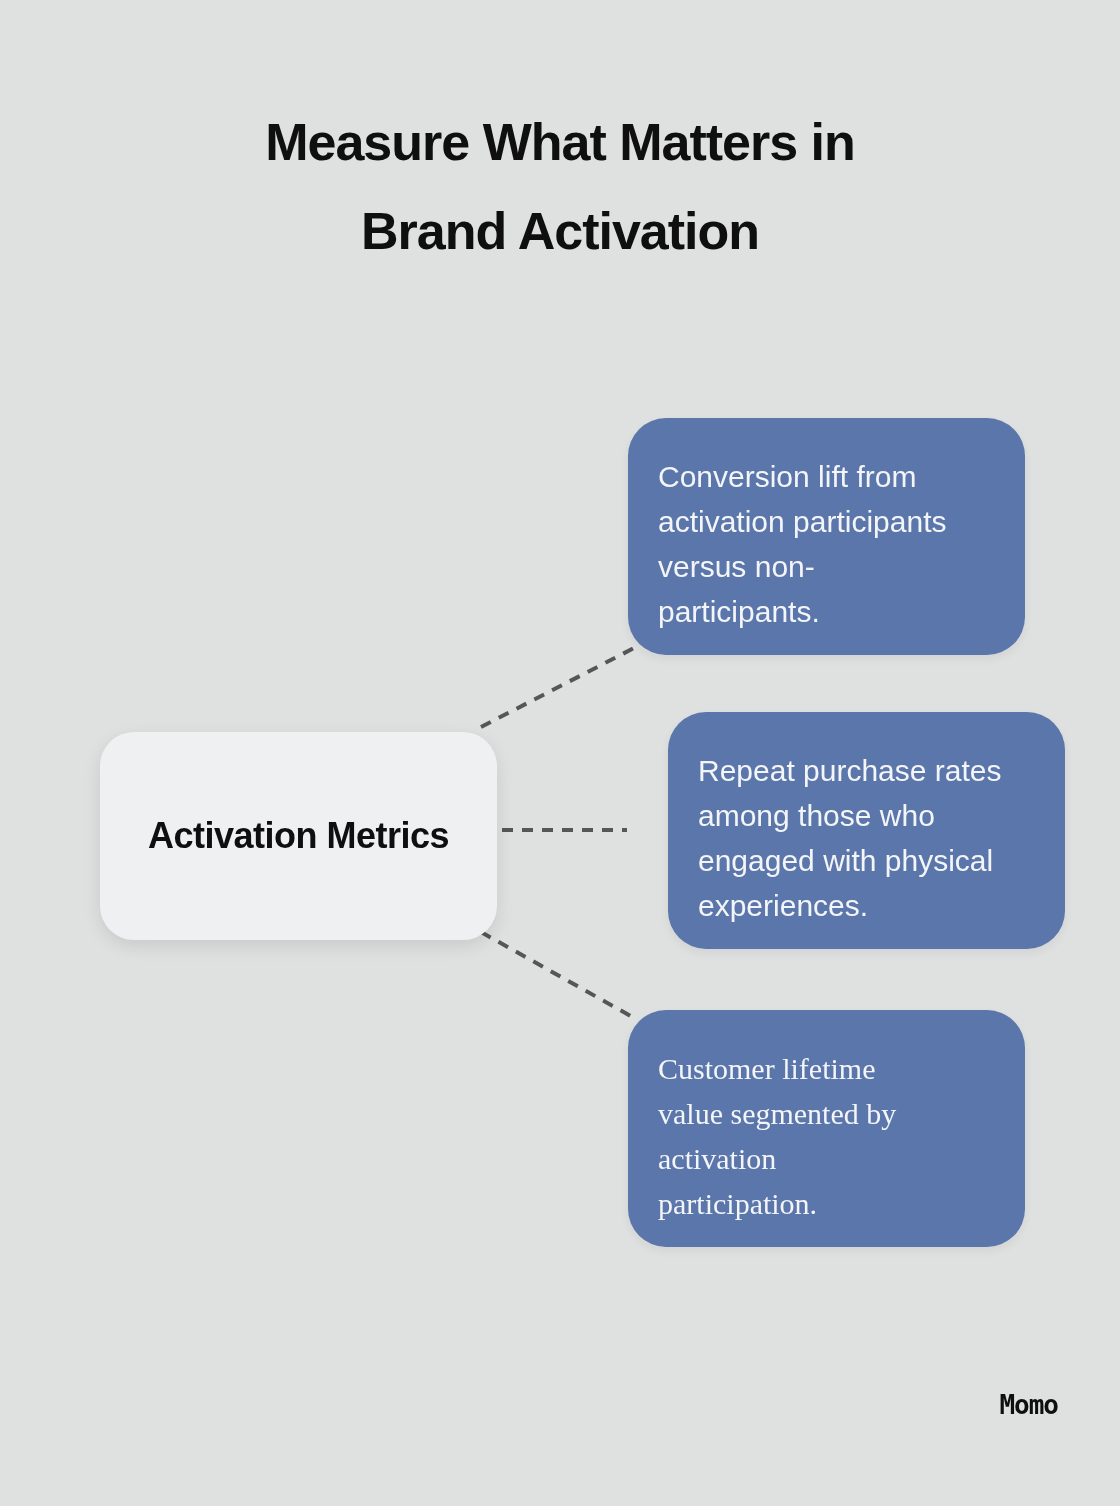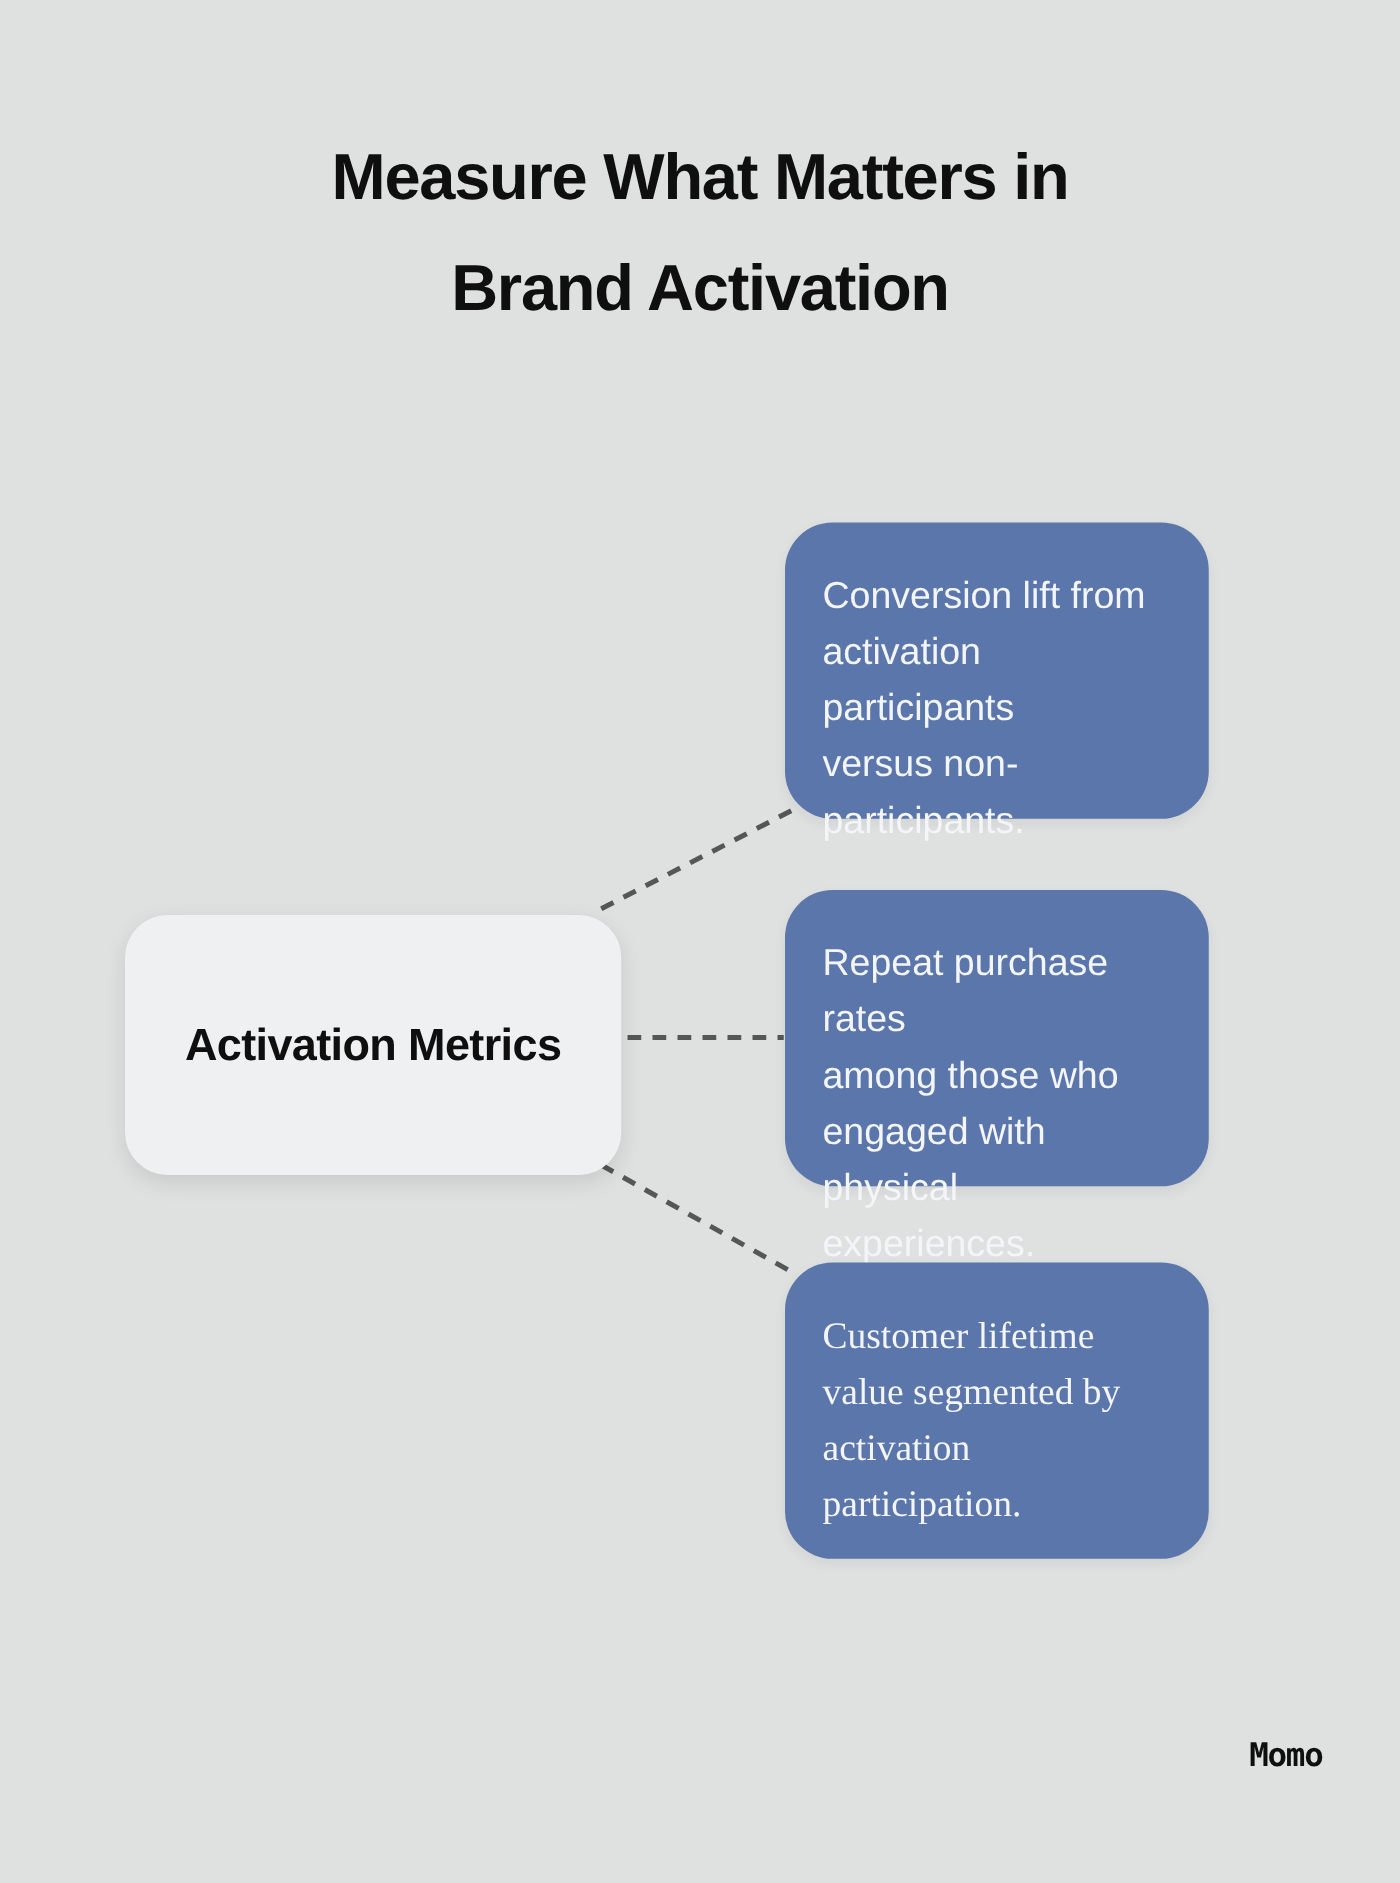--- a/index.html
+++ b/index.html
@@ -59,35 +59,35 @@
   }
   .center-node span {
     font-size: 36px;
     font-weight: 700;
     letter-spacing: -0.5px;
     color: var(--ink);
   }
   .metric-card {
     position: absolute;
     left: 628px;
-    width: 339px;
+    width: 397px;
     height: 237px;
     background: var(--card-blue);
     border-radius: 38px;
     box-shadow: 0 4px 10px rgba(0,0,0,0.06);
     padding: 36px 34px 26px 30px;
   }
   .metric-card p {
     font-size: 30px;
     line-height: 45px;
     color: var(--card-text);
     white-space: pre-line;
   }
   .card-1 { top: 418px; }
-  .card-2 { top: 712px; }
+  .card-2 { top: 712px; margin-left: 40px; }
   .card-3 { top: 1010px; font-family: Liberation Serif, serif; }
   .watermark {
     position: absolute;
     right: 62px;
     top: 1390px;
     font-family: "DejaVu Sans Mono", monospace;
     font-weight: 700;
     font-size: 26px;
     letter-spacing: -1px;
     color: var(--ink);

